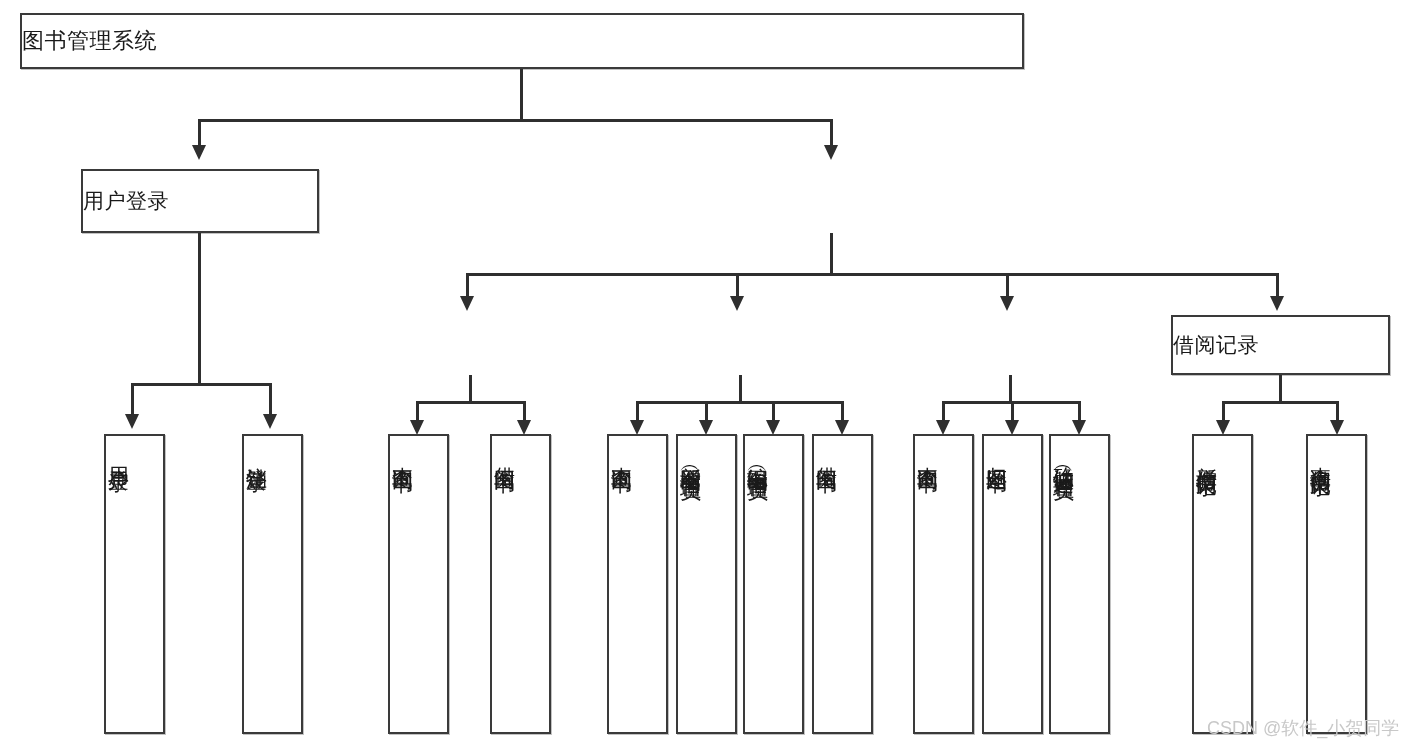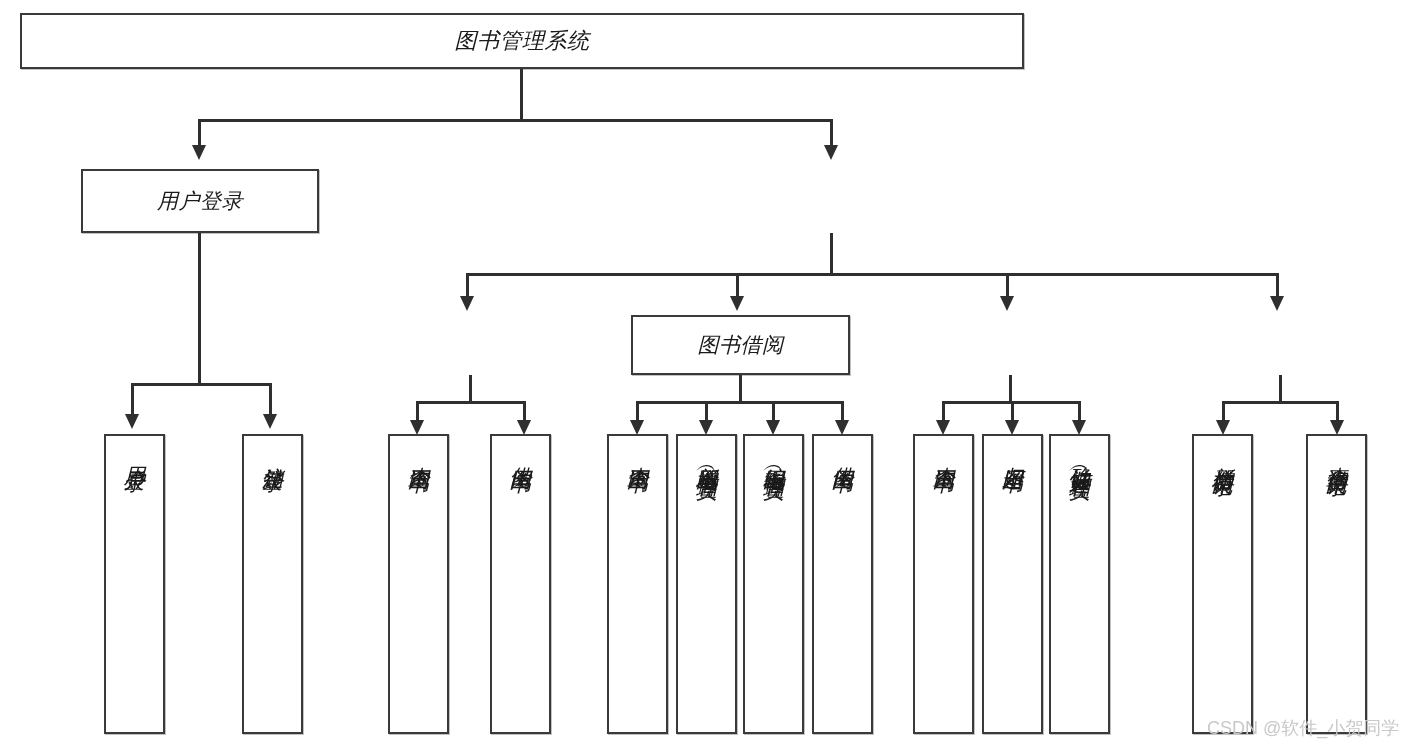--- a/index.html
+++ b/index.html
@@ -17,24 +17,22 @@
     background: #ffffff;
     overflow: hidden;
   }
   .node {
     position: absolute;
     box-sizing: border-box;
     background: #ffffff;
     border: 2px solid #3a3a3a;
     display: flex;
     align-items: center;
-    justify-content: center;
     color: #1a1a1a;
     box-shadow: 1px 1px 0 rgba(120,120,120,0.45);
-    font-style: italic;
   }
   .node-label {
     letter-spacing: 0.5px;
     line-height: 1.05;
     white-space: nowrap;
   }
   .node.root .node-label { font-size: 22px; }
   .node.lvl2 .node-label { font-size: 21px; }
   .node.lvl3 .node-label { font-size: 21px; }
 
@@ -108,22 +106,22 @@
   <div class="edge h" style="left:466px; top:273px; width:811px; height:3px;"></div>
   <div class="edge v" style="left:466px; top:273px; width:3px; height:25px;"></div>
   <div class="arrow" style="left:460px; top:296px;"></div>
   <div class="edge v" style="left:736px; top:273px; width:3px; height:25px;"></div>
   <div class="arrow" style="left:730px; top:296px;"></div>
   <div class="edge v" style="left:1006px; top:273px; width:3px; height:25px;"></div>
   <div class="arrow" style="left:1000px; top:296px;"></div>
   <div class="edge v" style="left:1276px; top:273px; width:3px; height:25px;"></div>
   <div class="arrow" style="left:1270px; top:296px;"></div>
 
-  <div class="node lvl3" style="left:631px; top:315px; width:219px; height:60px;">
-    <span class="node-label">图书借阅</span>
+  <div class="node lvl3" style="left:1171px; top:315px; width:219px; height:60px;">
+    <span class="node-label">借阅记录</span>
   </div>
 
   <div class="edge v" style="left:469px; top:375px; width:3px; height:28px;"></div>
   <div class="edge h" style="left:416px; top:401px; width:110px; height:3px;"></div>
   <div class="edge v" style="left:416px; top:401px; width:3px; height:21px;"></div>
   <div class="arrow" style="left:410px; top:420px;"></div>
   <div class="edge v" style="left:523px; top:401px; width:3px; height:21px;"></div>
   <div class="arrow" style="left:517px; top:420px;"></div>
 
   <div class="edge v" style="left:739px; top:375px; width:3px; height:28px;"></div>

